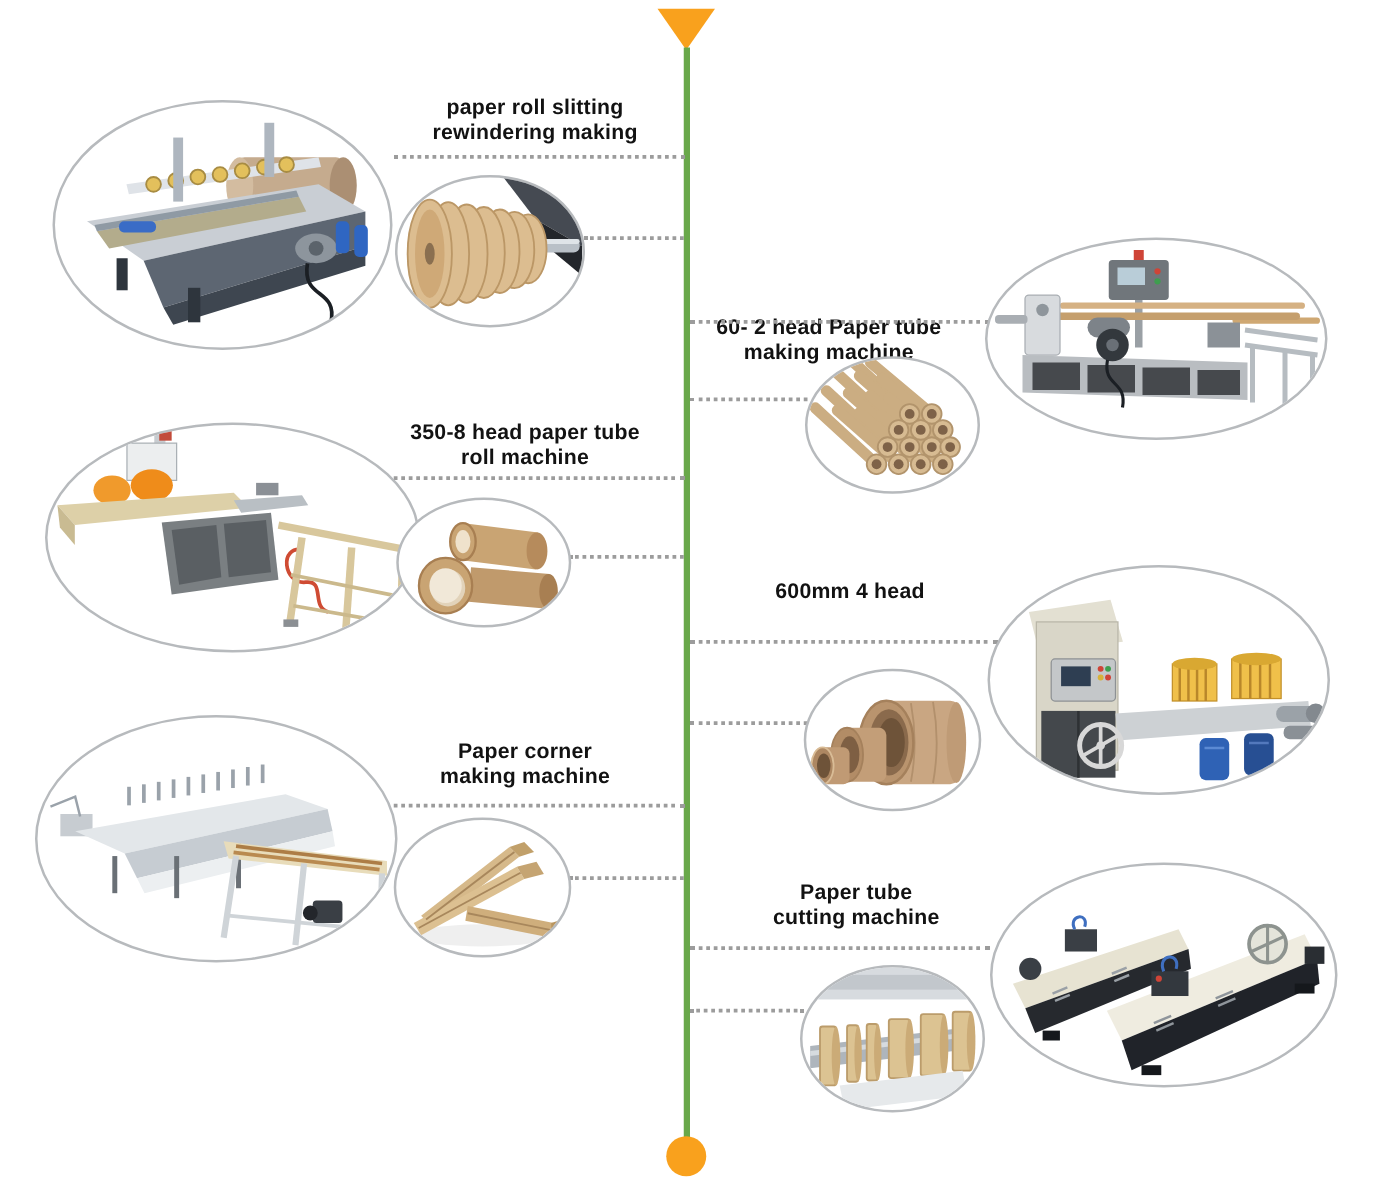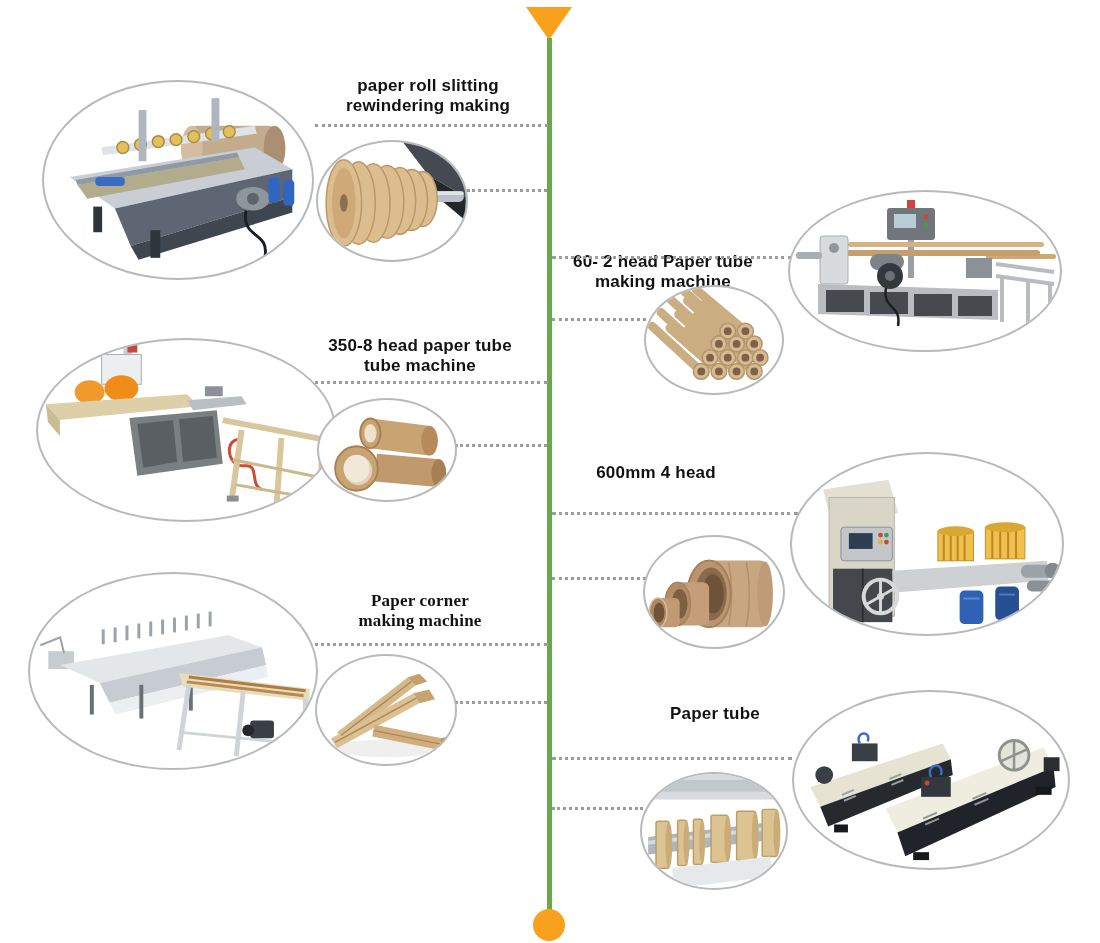--- a/index.html
+++ b/index.html
@@ -177,21 +177,21 @@
         <circle cx="56" cy="86" r="4"></circle>
           <circle cx="74" cy="86" r="4"></circle>
           <circle cx="92" cy="86" r="4"></circle>
           <circle cx="110" cy="86" r="4"></circle>
       </g>
     </svg>
   </div>
 
   <div class="lbl" style="left:295px;top:336px;">
     <span>350-8 head paper tube</span>
-    <span>tube machine</span>
+    <span>roll machine</span>
   </div>
   <div class="dl" style="left:308px;top:381px;width:240px;"></div>
   <div class="dl" style="left:455px;top:444px;width:92px;"></div>
 
   <div class="ell" style="left:36px;top:338px;width:300px;height:184px;">
     <svg viewBox="0 0 298 180">
       <rect x="86" y="6" width="9" height="58" fill="#c8ccd0"></rect>
       <rect x="90" y="2" width="10" height="10" fill="#c24a3a"></rect>
       <rect x="64" y="14" width="40" height="30" fill="#eceeef" stroke="#aab0b5"></rect>
       <ellipse cx="52" cy="52" rx="15" ry="12" fill="#f09a2c"></ellipse>
@@ -227,21 +227,21 @@
       <ellipse cx="51" cy="36" rx="11" ry="16" fill="#c9a473" stroke="#a87f52" stroke-width="2"></ellipse>
       <ellipse cx="51" cy="36" rx="6.5" ry="10" fill="#efe2cc"></ellipse>
       <polygon points="58,58 126,64 124,94 56,88" fill="#c09a6c"></polygon>
       <ellipse cx="125" cy="79" rx="8" ry="15" fill="#a87f52"></ellipse>
       <ellipse cx="36" cy="74" rx="23" ry="24" fill="#c9a473" stroke="#a87f52" stroke-width="2"></ellipse>
       <ellipse cx="38" cy="76" rx="15" ry="16" fill="#e2d3ba"></ellipse>
       <ellipse cx="36" cy="74" rx="14" ry="15" fill="#f1e8d8"></ellipse>
     </svg>
   </div>
 
-  <div class="lbl" style="left:531px;top:463px;">
+  <div class="lbl" style="left:555px;top:463px;">
     <span>600mm 4 head</span>
   </div>
   <div class="dl" style="left:552px;top:512px;width:246px;"></div>
   <div class="dl" style="left:552px;top:577px;width:94px;"></div>
 
   <div class="ell" style="left:790px;top:452px;width:274px;height:184px;">
     <svg viewBox="0 0 270 182">
       <polygon points="30,36 96,26 106,60 38,68" fill="#e3e0d2"></polygon>
       <rect x="36" y="44" width="66" height="120" fill="#d9d6c8" stroke="#b9b6a8"></rect>
       <rect x="48" y="74" width="52" height="34" rx="3" fill="#c4c7c9" stroke="#8d9194"></rect>
@@ -294,21 +294,21 @@
       <ellipse cx="68" cy="58" rx="11" ry="20" fill="#6e5339"></ellipse>
       <rect x="30" y="46" width="34" height="44" rx="6" fill="#c39e78"></rect>
       <ellipse cx="32" cy="68" rx="13" ry="22" fill="#b28c66" stroke="#a5815c" stroke-width="1.5"></ellipse>
       <ellipse cx="34" cy="68" rx="8" ry="15" fill="#7e5f43"></ellipse>
       <rect x="8" y="62" width="26" height="30" rx="5" fill="#c09a74"></rect>
       <ellipse cx="12" cy="77" rx="9" ry="15" fill="#ad8762" stroke="#d9bc96" stroke-width="1.5"></ellipse>
       <ellipse cx="13" cy="77" rx="5.5" ry="10" fill="#6e5339"></ellipse>
     </svg>
   </div>
 
-  <div class="lbl" style="left:295px;top:591px;font-family:Liberation Serif, serif;">
+  <div class="lbl" style="left:295px;top:591px;">
     <span>Paper corner</span>
     <span>making machine</span>
   </div>
   <div class="dl" style="left:308px;top:643px;width:240px;"></div>
   <div class="dl" style="left:455px;top:701px;width:92px;"></div>
 
   <div class="ell" style="left:28px;top:572px;width:290px;height:198px;">
     <svg viewBox="0 0 288 196">
       <rect x="18" y="78" width="26" height="18" fill="#c7ccd1"></rect>
       <path d="M10,72 L30,64 L34,80" stroke="#9aa2aa" stroke-width="2" fill="none"></path>
@@ -354,22 +354,23 @@
       <polygon points="14,84 98,38 104,48 20,94" fill="#dcc091"></polygon>
       <polygon points="98,38 114,34 120,44 104,48" fill="#c5a472"></polygon>
       <polygon points="58,70 128,84 126,96 56,82" fill="#cfae7c"></polygon>
       <polygon points="126,84 138,80 136,94 126,96" fill="#b8955f"></polygon>
       <line x1="24" y1="81" x2="96" y2="26" stroke="#a8875c" stroke-width="1.5"></line>
       <line x1="18" y1="88" x2="101" y2="43" stroke="#a8875c" stroke-width="1.5"></line>
       <line x1="58" y1="76" x2="127" y2="90" stroke="#a8875c" stroke-width="1.5"></line>
     </svg>
   </div>
 
-  <div class="lbl" style="left:590px;top:704px;">
+  <div class="lbl" style="left:560px;top:704px;">
     <span>Paper tube</span>
+    <span>cutting machine</span>
   </div>
   <div class="dl" style="left:552px;top:757px;width:240px;"></div>
   <div class="dl" style="left:552px;top:807px;width:91px;"></div>
 
   <div class="ell" style="left:792px;top:690px;width:278px;height:180px;">
     <svg viewBox="0 0 276 178">
       <polygon points="16,96 150,52 158,68 26,116" fill="#e7e3d2"></polygon>
       <polygon points="26,116 158,68 160,84 34,136" fill="#26292e"></polygon>
       <g stroke="#9aa0a6" stroke-width="2">
         <line x1="48" y1="104" x2="60" y2="99"></line>

